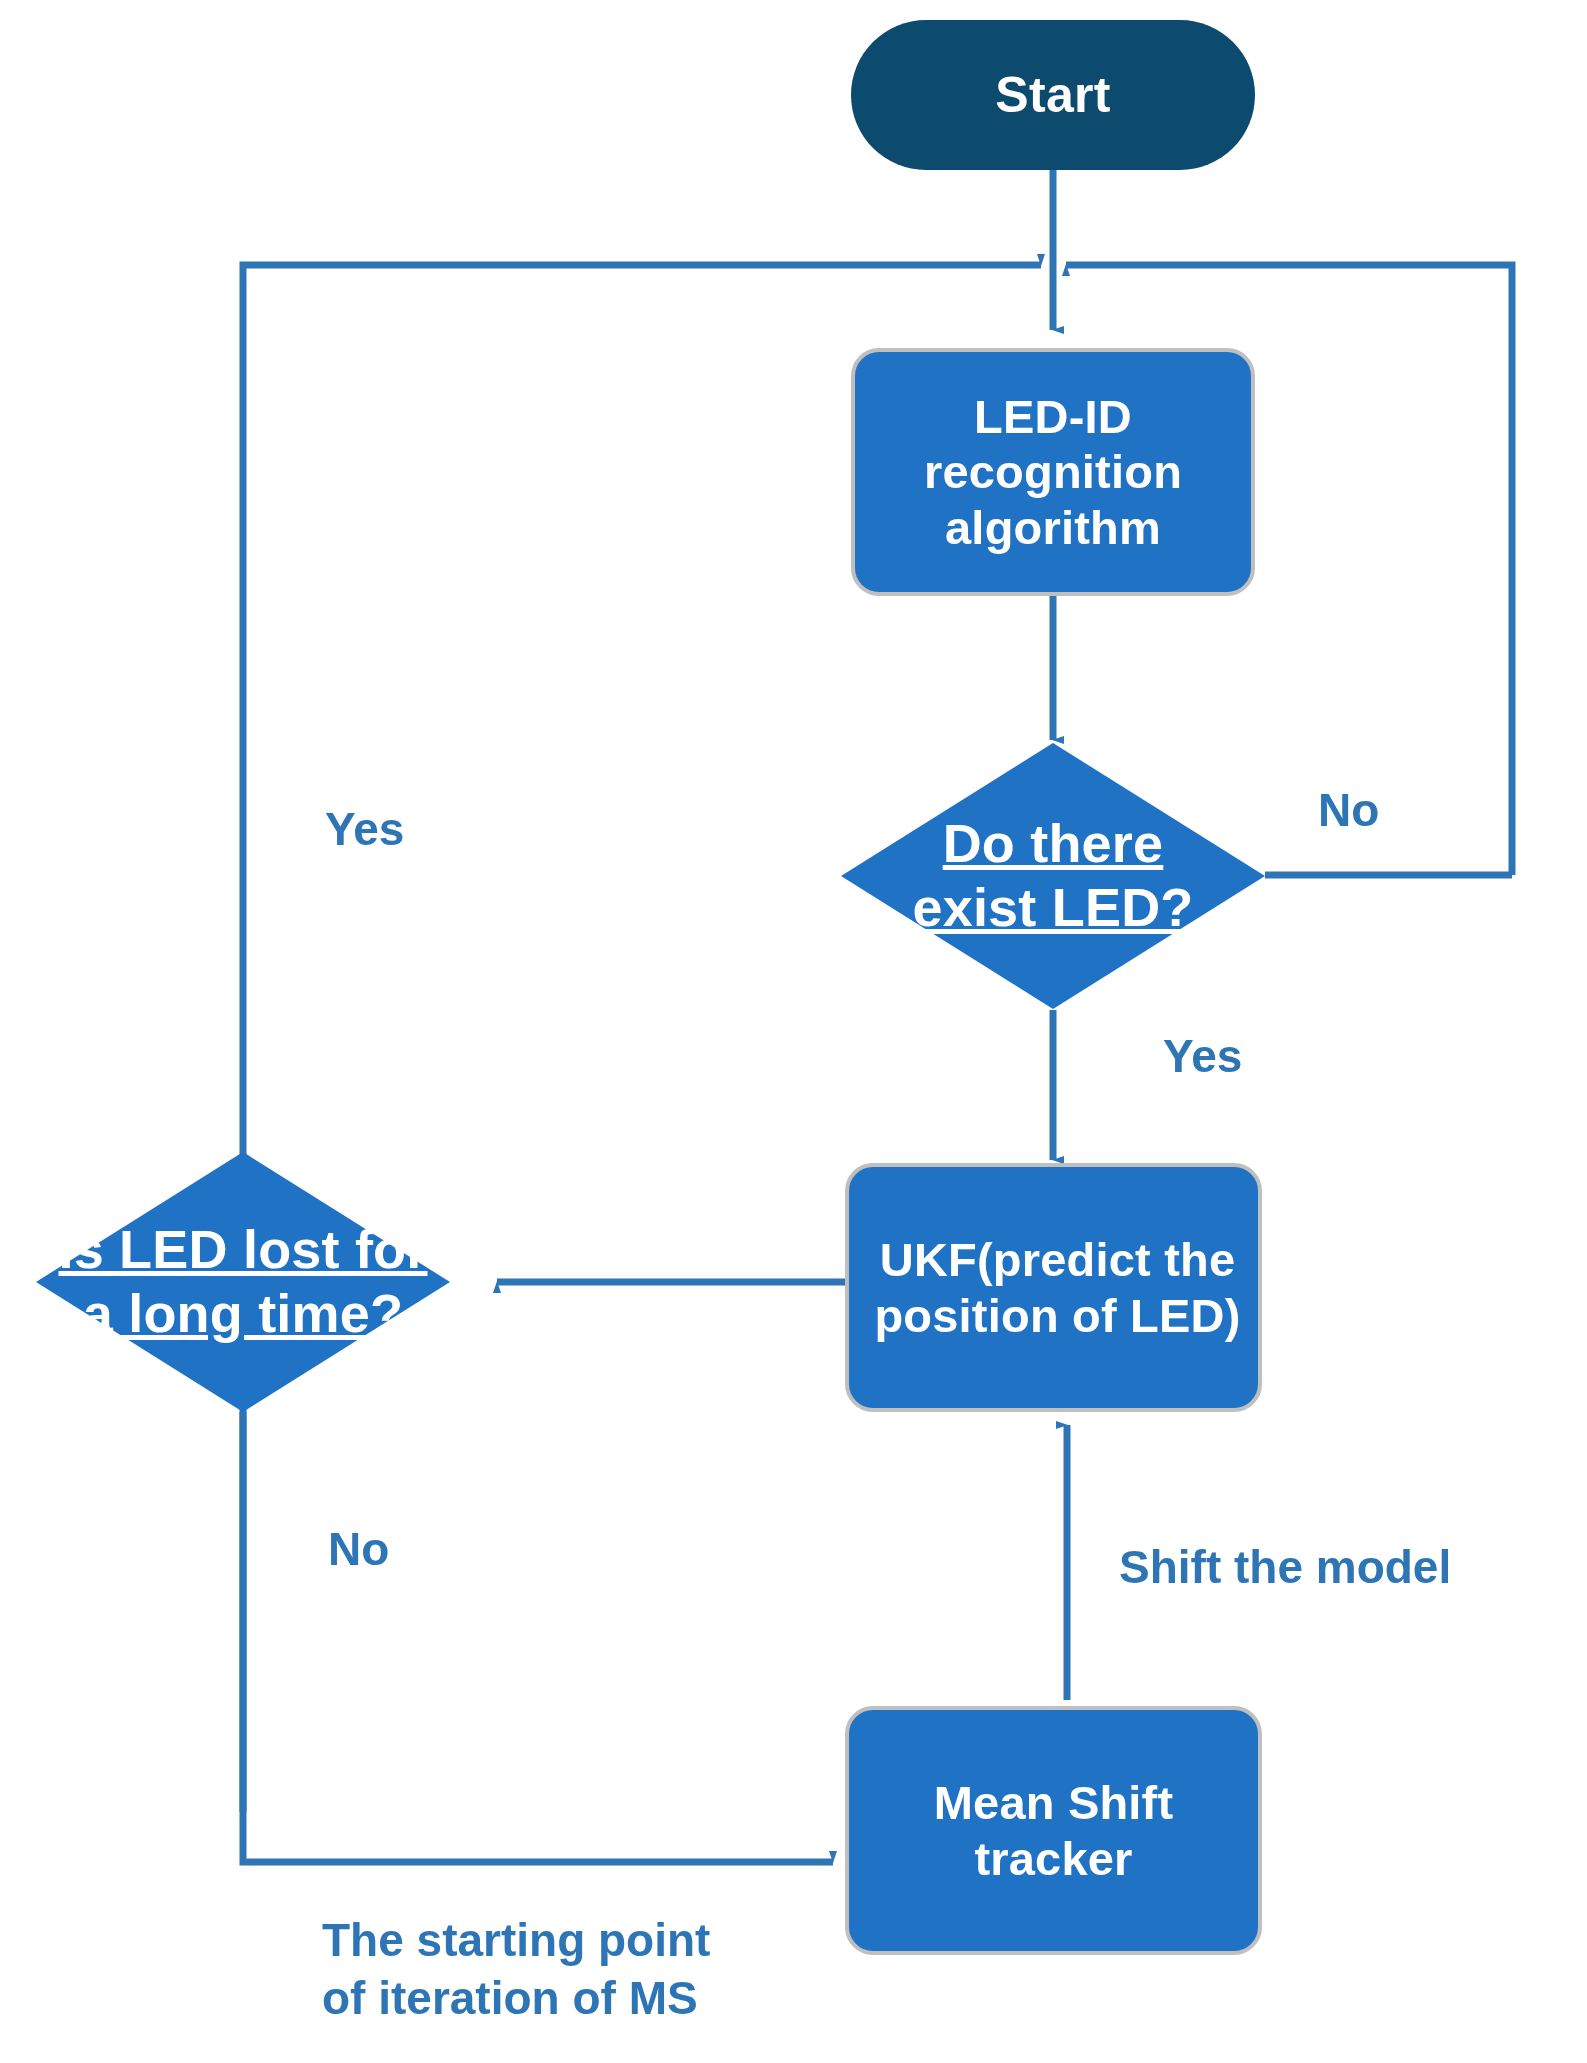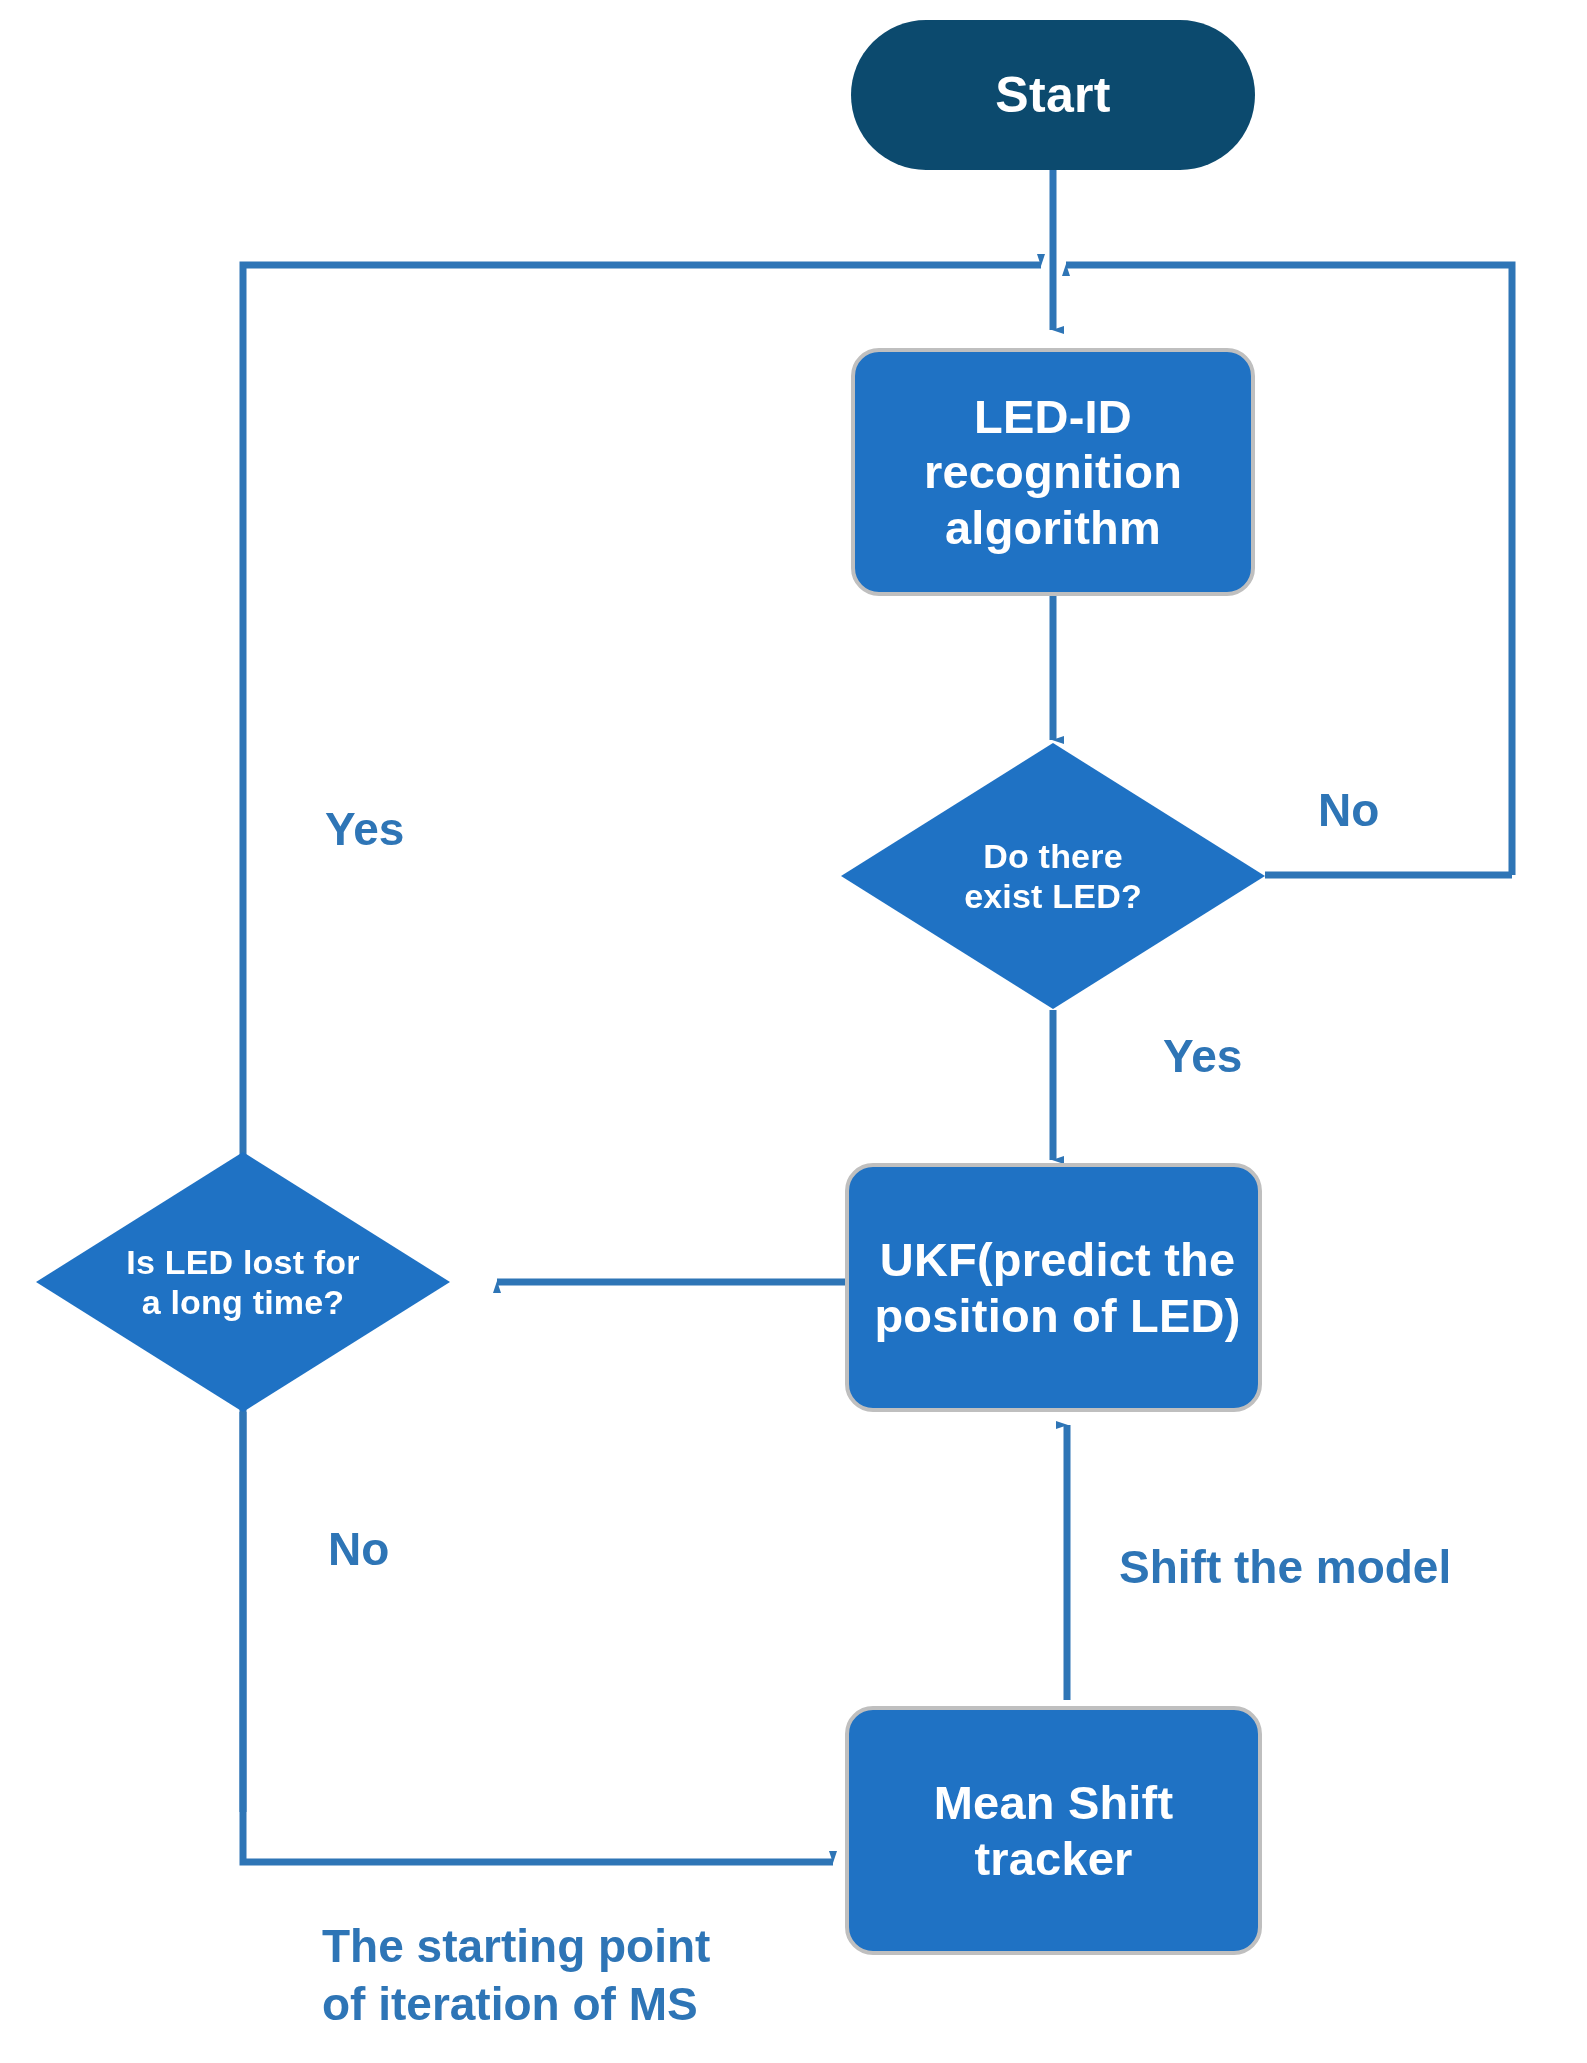--- a/index.html
+++ b/index.html
@@ -52,23 +52,24 @@
   .node-process {
     background: #1F72C4;
     border: 4px solid #BFBFBF;
     font-size: 47px;
     font-weight: bold;
     letter-spacing: 0.2px;
   }
 
   .node-decision {
     background: transparent;
-    font-size: 34px;
+    font-size: 54px;
     font-weight: bold;
     letter-spacing: 0.2px;
+    text-decoration: underline;
   }
   .node-decision .diamond-shape {
     position: absolute;
     left: 0; top: 0;
     width: 100%;
     height: 100%;
     background: #1F72C4;
     clip-path: polygon(50% 0%, 100% 50%, 50% 100%, 0% 50%);
     z-index: 0;
   }
@@ -176,16 +177,16 @@
   <div class="edge-label" style="left:1318px; top:783px;">No</div>
 
   <div class="edge-label" style="left:1163px; top:1029px;">Yes</div>
 
   <div class="edge-label" style="left:325px; top:802px;">Yes</div>
 
   <div class="edge-label" style="left:328px; top:1522px;">No</div>
 
   <div class="edge-label" style="left:1119px; top:1540px;">Shift the model</div>
 
-  <div class="caption" style="left:322px; top:1912px;margin-top:6px;">The starting point
+  <div class="caption" style="left:322px; top:1912px;">The starting point
 of iteration of MS</div>
 
 </div>
 
 </body></html>

